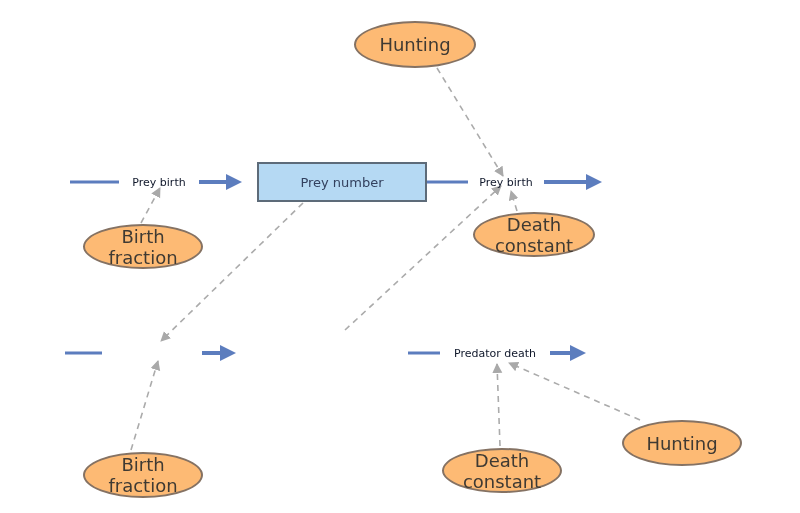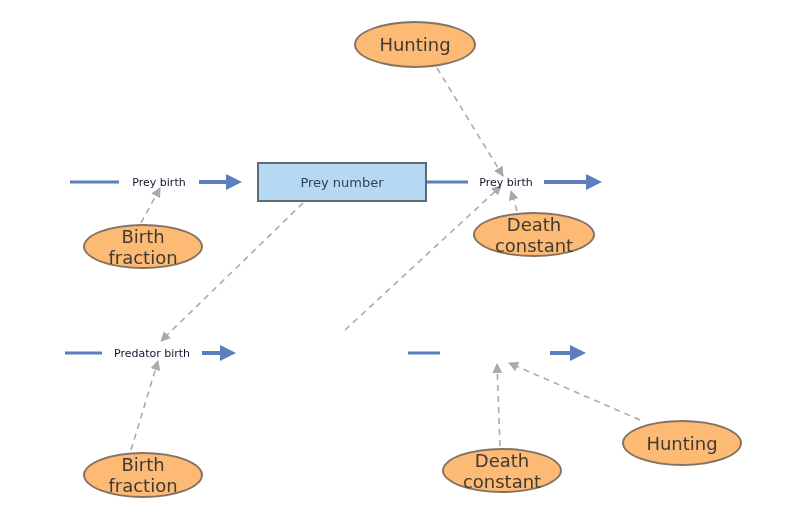--- a/index.html
+++ b/index.html
@@ -62,21 +62,21 @@
     <line x1="517" y1="211" x2="511" y2="191" stroke="#ABABAB" stroke-width="1.6" stroke-dasharray="6 5" marker-end="url(#grayArrow)"></line>
     <line x1="303" y1="203" x2="161" y2="341" stroke="#ABABAB" stroke-width="1.6" stroke-dasharray="6 5" marker-end="url(#grayArrow)"></line>
     <line x1="345" y1="330" x2="501" y2="186" stroke="#ABABAB" stroke-width="1.6" stroke-dasharray="6 5" marker-end="url(#grayArrow)"></line>
     <line x1="131" y1="450" x2="158" y2="361" stroke="#ABABAB" stroke-width="1.6" stroke-dasharray="6 5" marker-end="url(#grayArrow)"></line>
     <line x1="500" y1="446" x2="497" y2="364" stroke="#ABABAB" stroke-width="1.6" stroke-dasharray="6 5" marker-end="url(#grayArrow)"></line>
     <line x1="640" y1="420" x2="509" y2="363" stroke="#ABABAB" stroke-width="1.6" stroke-dasharray="6 5" marker-end="url(#grayArrow)"></line>
   </svg>
 
   <div class="node flow-label" style="left:119px;top:172px;width:80px;height:20px;">Prey birth</div>
   <div class="node flow-label" style="left:468px;top:172px;width:76px;height:20px;">Prey birth</div>
-  <div class="node flow-label" style="left:102px;top:343px;width:100px;height:20px;">Predator birth</div>
+  <div class="node flow-label" style="left:440px;top:343px;width:110px;height:20px;">Predator death</div>
 
   <div class="node stock" style="left:242px;top:162px;width:170px;height:40px;margin-left:15px;">
     <span>Prey number</span>
   </div>
 
   <div class="node converter" style="left:354px;top:21px;width:122px;height:47px;">
     <span>Hunting</span>
   </div>
   <div class="node converter" style="left:83px;top:224px;width:120px;height:45px;">
     <span>Birth fraction</span>

